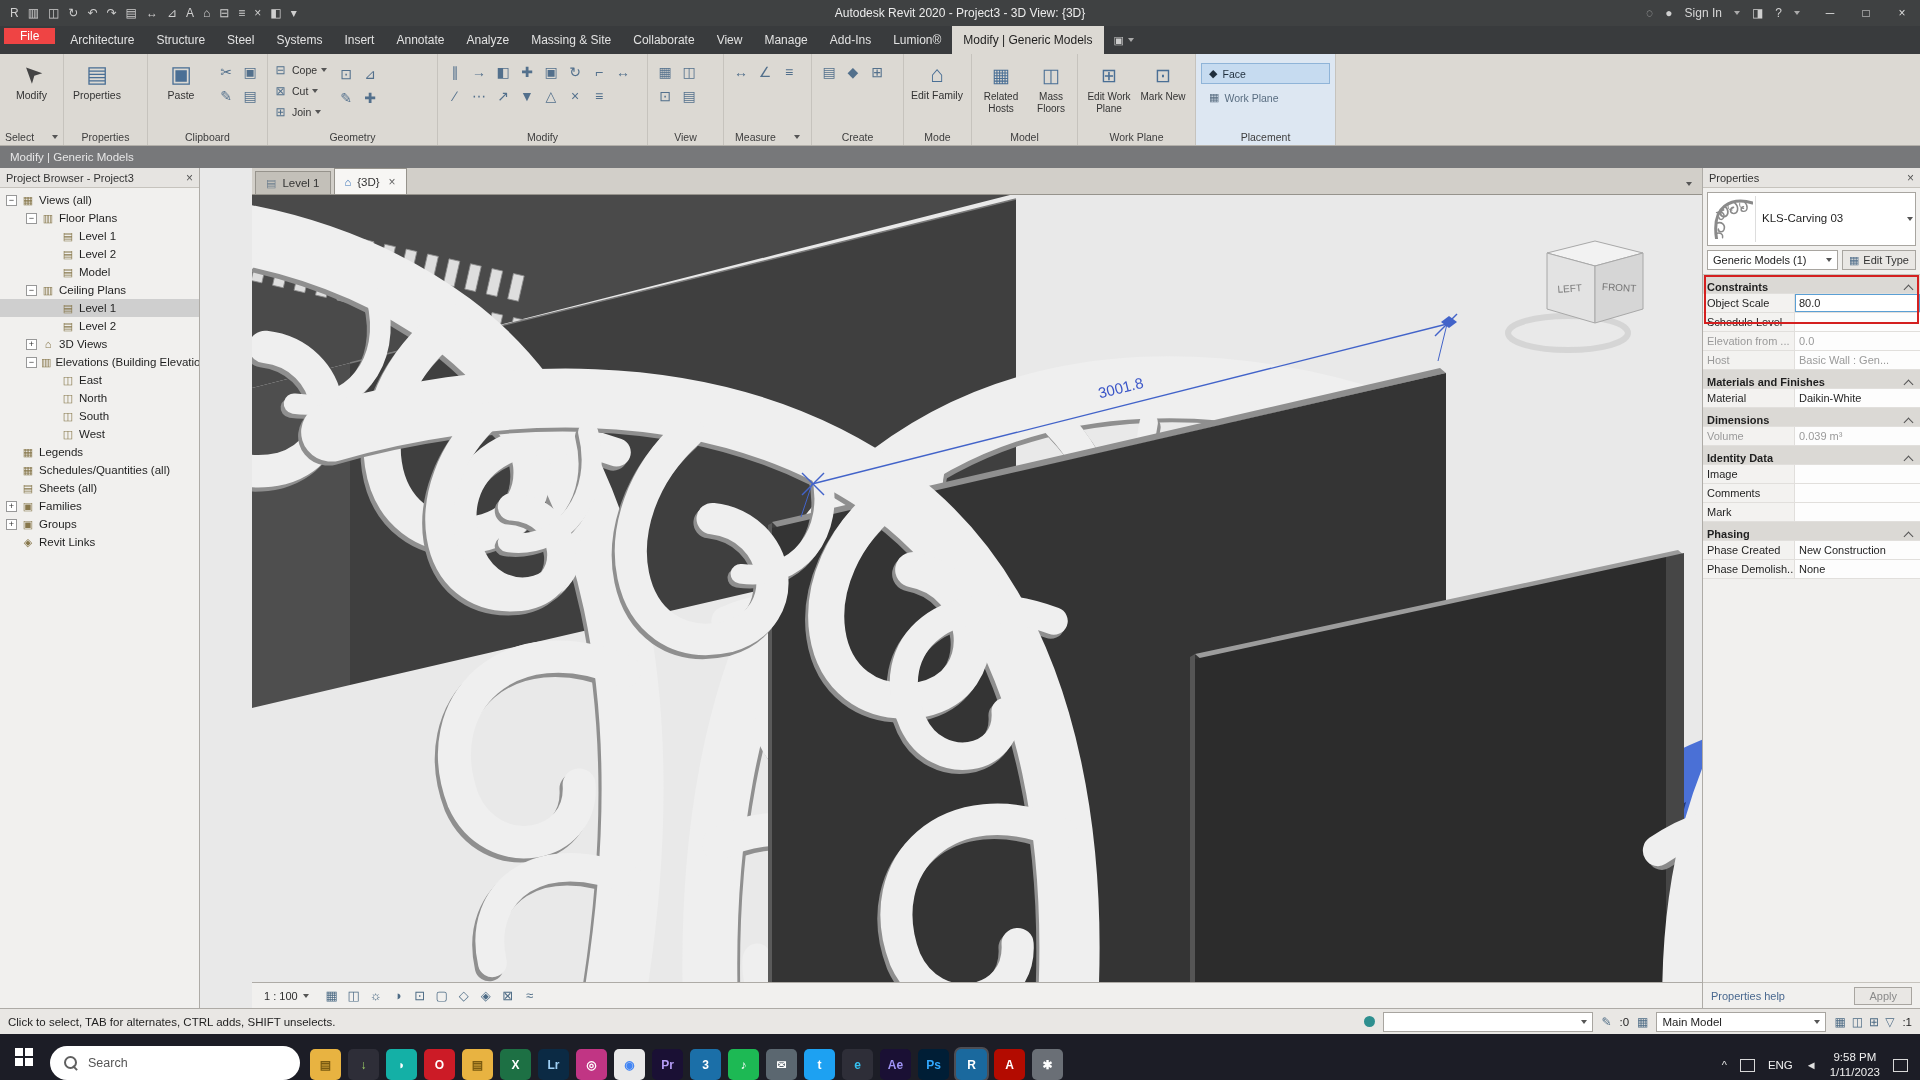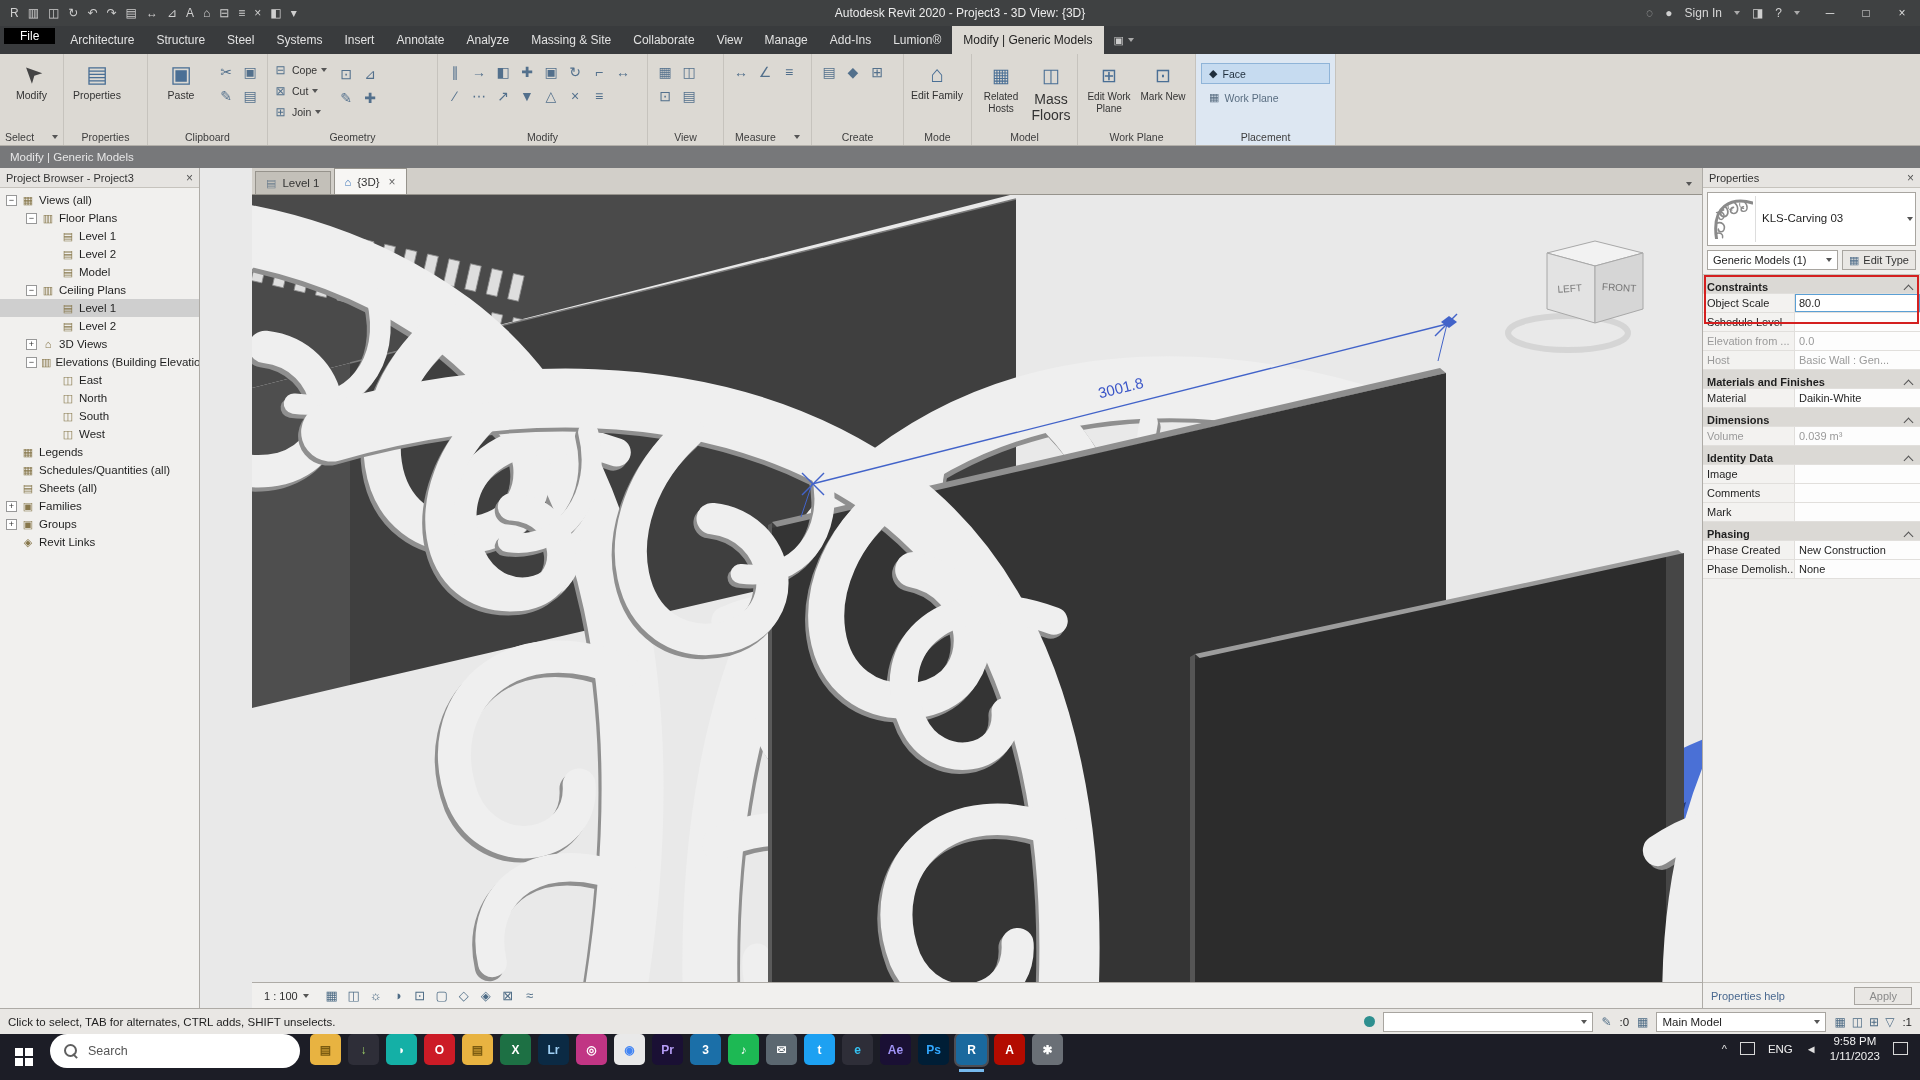--- a/index.html
+++ b/index.html
@@ -15,21 +15,21 @@
   .tb-right .ti{color:#cfcfcf}
   .winbtns{display:flex}
   .winbtn{width:36px;height:26px;display:flex;align-items:center;justify-content:center;color:#dedede;font-size:12px}
   .caret{display:inline-block;width:0;height:0;border-left:3px solid transparent;border-right:3px solid transparent;border-top:4px solid #aaa}
   .caret.dark{border-top-color:#555}
 
   
   .rtabrow{position:absolute;left:0;top:26px;width:1920px;height:28px;background:#393b3d;display:flex;align-items:stretch}
   .rtabs{display:flex;align-items:stretch;padding-left:2px}
   .rtab{display:flex;align-items:center;padding:0 11px;color:#e2e2e2;font-size:12px;white-space:nowrap}
-  .rtab.file{background:#000000;color:#fff;margin:2px 4px 10px 2px;padding:0 16px}
+  .rtab.file{background:#ef4444;color:#fff;margin:2px 4px 10px 2px;padding:0 16px}
   .rtab.active{background:#dcd9d3;color:#1e1e1e}
   .tab-extra{display:flex;align-items:center;gap:4px;padding:0 10px;color:#cccccc;font-size:11px}
 
   
   .ribbon{position:absolute;left:0;top:54px;width:1920px;height:92px;background:#dcd9d3;border-bottom:1px solid #b3b0aa;display:flex}
   .rpanel{position:relative;height:100%;border-right:1px solid #c6c3bd;padding:3px 5px 16px;display:flex;gap:5px;align-items:flex-start}
   .rpanel-label{position:absolute;left:0;right:0;bottom:1px;height:14px;display:flex;align-items:center;justify-content:center;gap:18px;font-size:10.5px;color:#3d3d3d;white-space:nowrap}
   .bigbtn{display:flex;flex-direction:column;align-items:center;gap:2px;padding-top:4px;font-size:10.5px;color:#333;text-align:center;width:56px}
   .bigbtn .bico{font-size:23px;line-height:26px;color:#4a6f95}
   .bigbtn .bl2{line-height:1.15;width:52px}
@@ -110,21 +110,21 @@
 
   
   .statusbar{position:absolute;left:0;top:1008px;width:1920px;height:26px;background:#e9e7e4;border-top:1px solid #aeaba6;display:flex;align-items:center;padding:0 8px;font-size:11.5px;color:#1f1f1f}
   .sb-right{margin-left:auto;display:flex;align-items:center;gap:8px}
   .sb-ico{font-size:12px;color:#4d6b85}
   .sb-dot{width:11px;height:11px;border-radius:50%;background:#2e8f8f;display:inline-block}
   .sb-combo1{width:210px}
   .sb-combo2{width:170px}
 
   
-  .taskbar{position:absolute;left:0;top:1034px;width:1920px;height:46px;background:#1c1d26;display:flex;align-items:flex-start;color:#fff}
+  .taskbar{position:absolute;left:0;top:1034px;width:1920px;height:46px;background:#1c1d26;display:flex;align-items:flex-end;color:#fff}
   .start{width:48px;height:46px;display:flex;align-items:center;justify-content:center}
   .start-logo{display:grid;grid-template-columns:8px 8px;grid-template-rows:8px 8px;gap:2px}
   .start-logo span{background:#fff}
   .search-pill{width:250px;height:34px;background:#fff;border-radius:17px;margin:0 10px 0 2px;display:flex;align-items:center;gap:10px;padding:0 14px;color:#555;font-size:12.5px}
   .mag{position:relative;width:14px;height:14px;flex:0 0 14px}
   .mag::before{content:"";position:absolute;width:9px;height:9px;border:2px solid #5f5f5f;border-radius:50%;left:0;top:0}
   .mag::after{content:"";position:absolute;width:6px;height:2px;background:#5f5f5f;transform:rotate(45deg);right:0;bottom:1px}
   .tapps{display:flex;align-items:center;gap:7px}
   .tapp{width:31px;height:31px;border-radius:5px;display:flex;align-items:center;justify-content:center;font-weight:bold;font-size:12px;position:relative}
   .tapp.active{box-shadow:0 0 0 2px rgba(255,255,255,.22)}
@@ -354,21 +354,21 @@
     <div class="rpanel p-model">
       <div class="stackcol">
 
           <div class="bigbtn" style="width:48px">
             <span class="bico" style="font-size:19px">▦</span>
             <span class="bl2" style="width:48px;font-size:10px">Related Hosts</span>
           </div>
 
           <div class="bigbtn" style="width:48px">
             <span class="bico" style="font-size:19px">◫</span>
-            <span class="bl2" style="width:48px;font-size:14px">Mass Floors</span>
+            <span class="bl2" style="width:48px;font-size:10px">Mass Floors</span>
           </div>
         </div>
       <div class="rpanel-label">Model</div>
     </div>
 
     <div class="rpanel p-wp">
       <div class="stackcol">
 
           <div class="bigbtn" style="width:52px">
             <span class="bico" style="font-size:19px">⊞</span>

